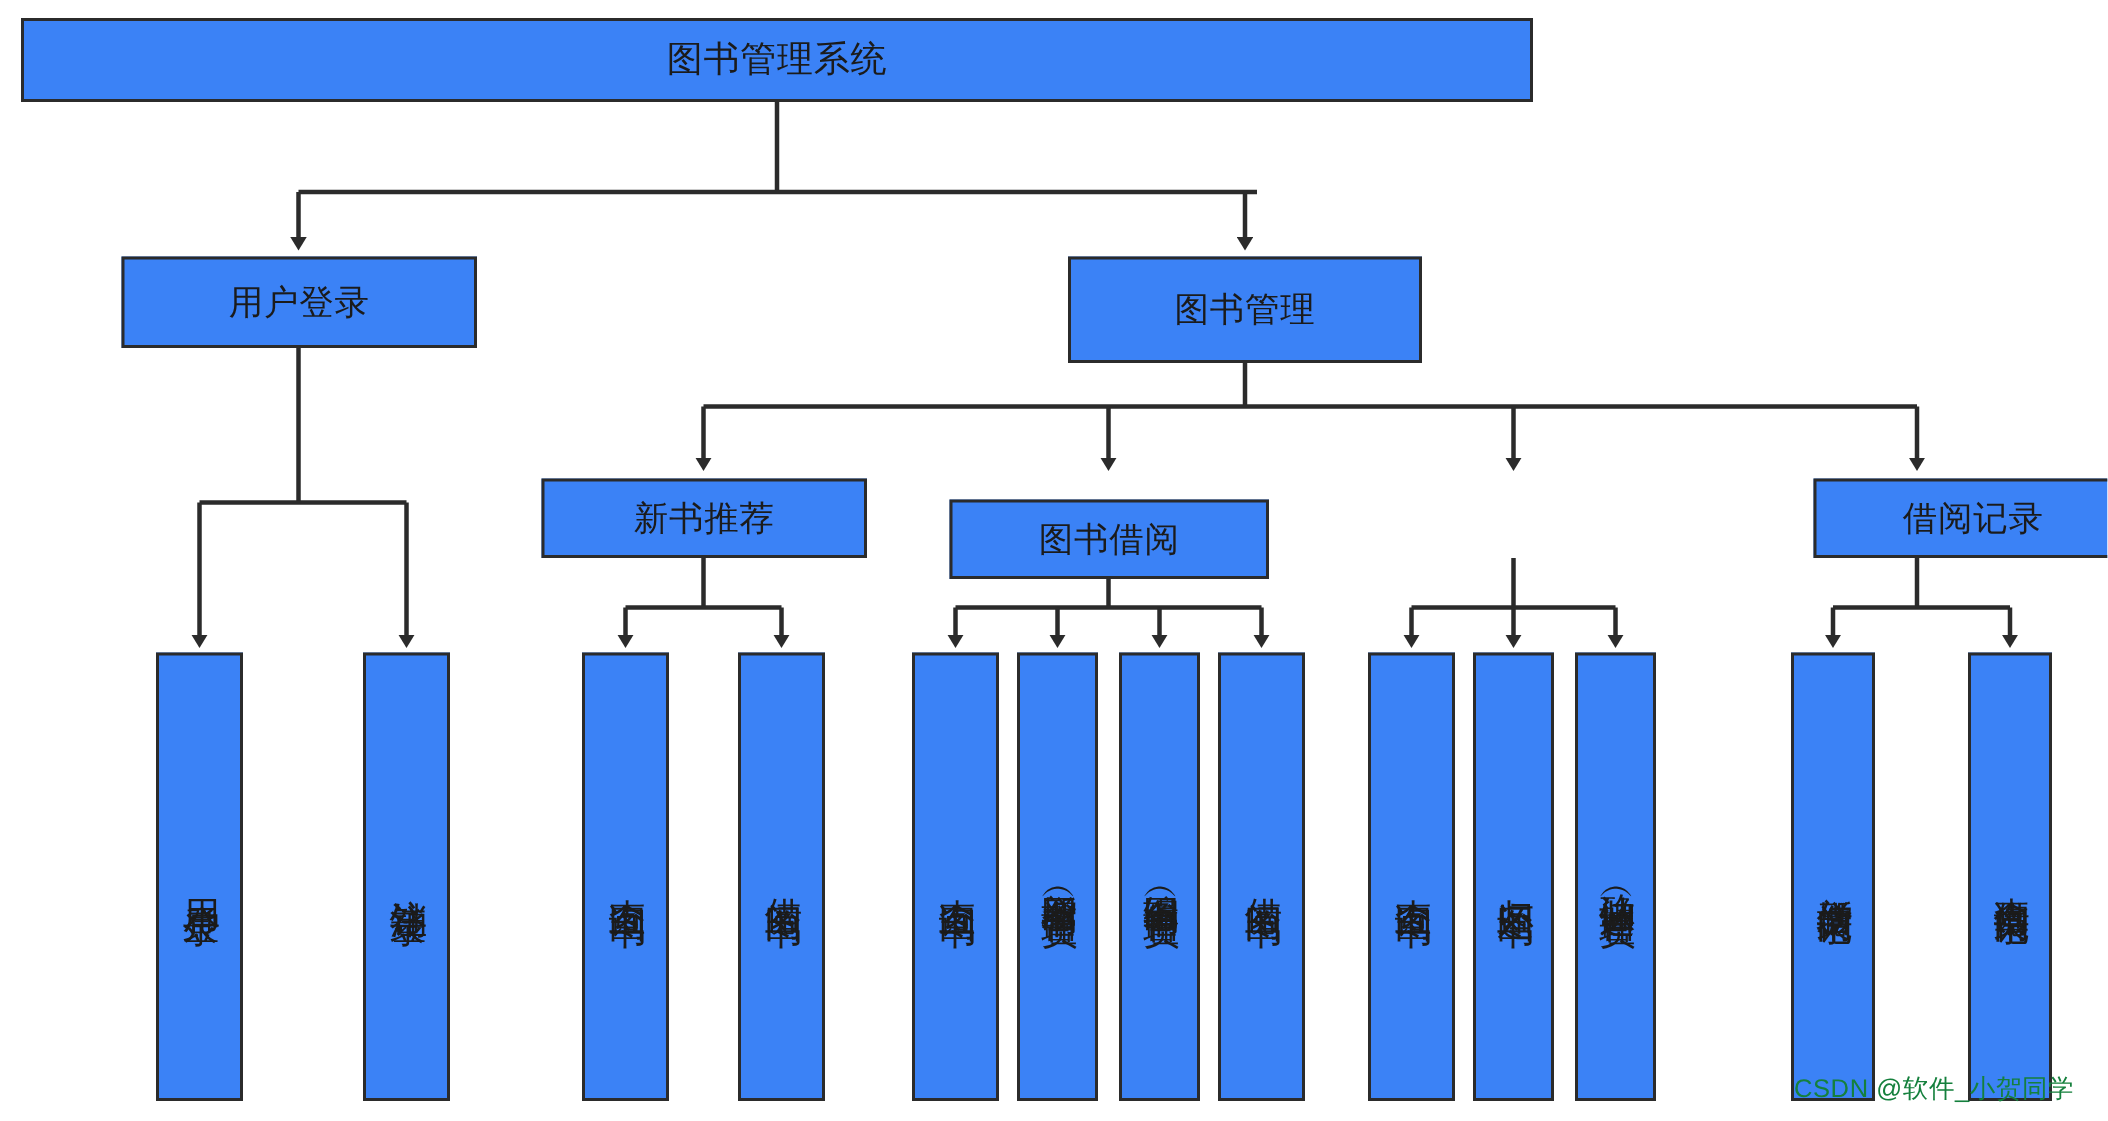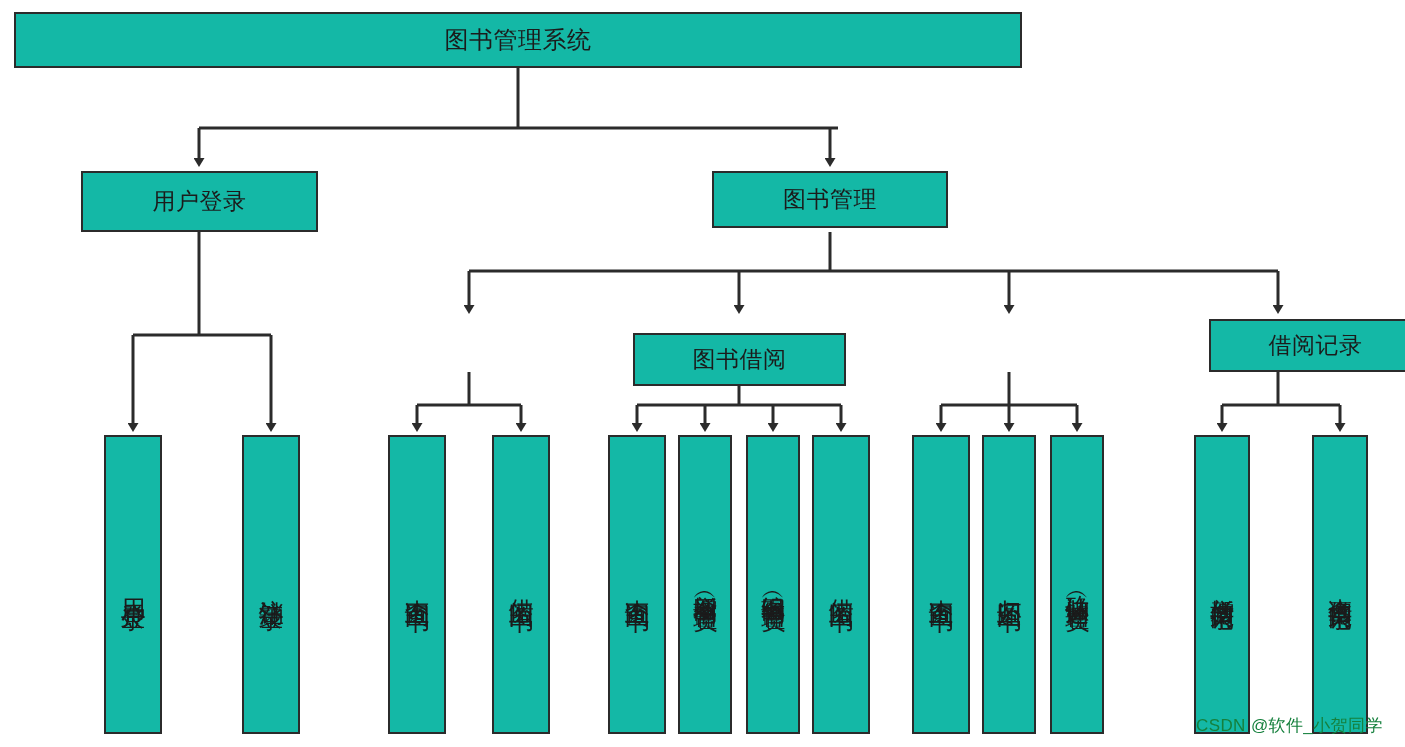--- a/index.html
+++ b/index.html
@@ -20,21 +20,21 @@
   #wires {
     position: absolute;
     left: 0;
     top: 0;
     width: 1405px;
     height: 747px;
   }
   .node {
     position: absolute;
     box-sizing: border-box;
-    background: #14b8a6;
+    background: #3b82f6;
     border: 2px solid #2b2b2b;
     display: flex;
     align-items: center;
     justify-content: center;
     color: #1b1b1b;
   }
   .node-label {
     display: block;
     text-align: center;
     line-height: 1.22;
@@ -126,24 +126,27 @@
   </svg>
 
   <div class="node title-node h-node" style="left:14px; top:12px; width:1008px; height:56px;">
     <span class="node-label">图书管理系统</span>
   </div>
 
   <div class="node h-node" style="left:81px; top:171px; width:237px; height:61px;">
     <span class="node-label">用户登录</span>
   </div>
 
-  <div class="node h-node" style="left:712px; top:171px; width:236px; height:57px;">
+  <div class="node h-node" style="left:712px; top:171px; width:236px; height:71px;">
     <span class="node-label">图书管理</span>
   </div>
 
+  <div class="node h-node" style="left:361px; top:319px; width:217px; height:53px;">
+    <span class="node-label">新书推荐</span>
+  </div>
 
   <div class="node h-node" style="left:633px; top:333px; width:213px; height:53px;">
     <span class="node-label">图书借阅</span>
   </div>
 
 
   <div class="node h-node" style="left:1172px; top:319px; width:213px; height:53px;margin-left:37px;">
     <span class="node-label">借阅记录</span>
   </div>
 

